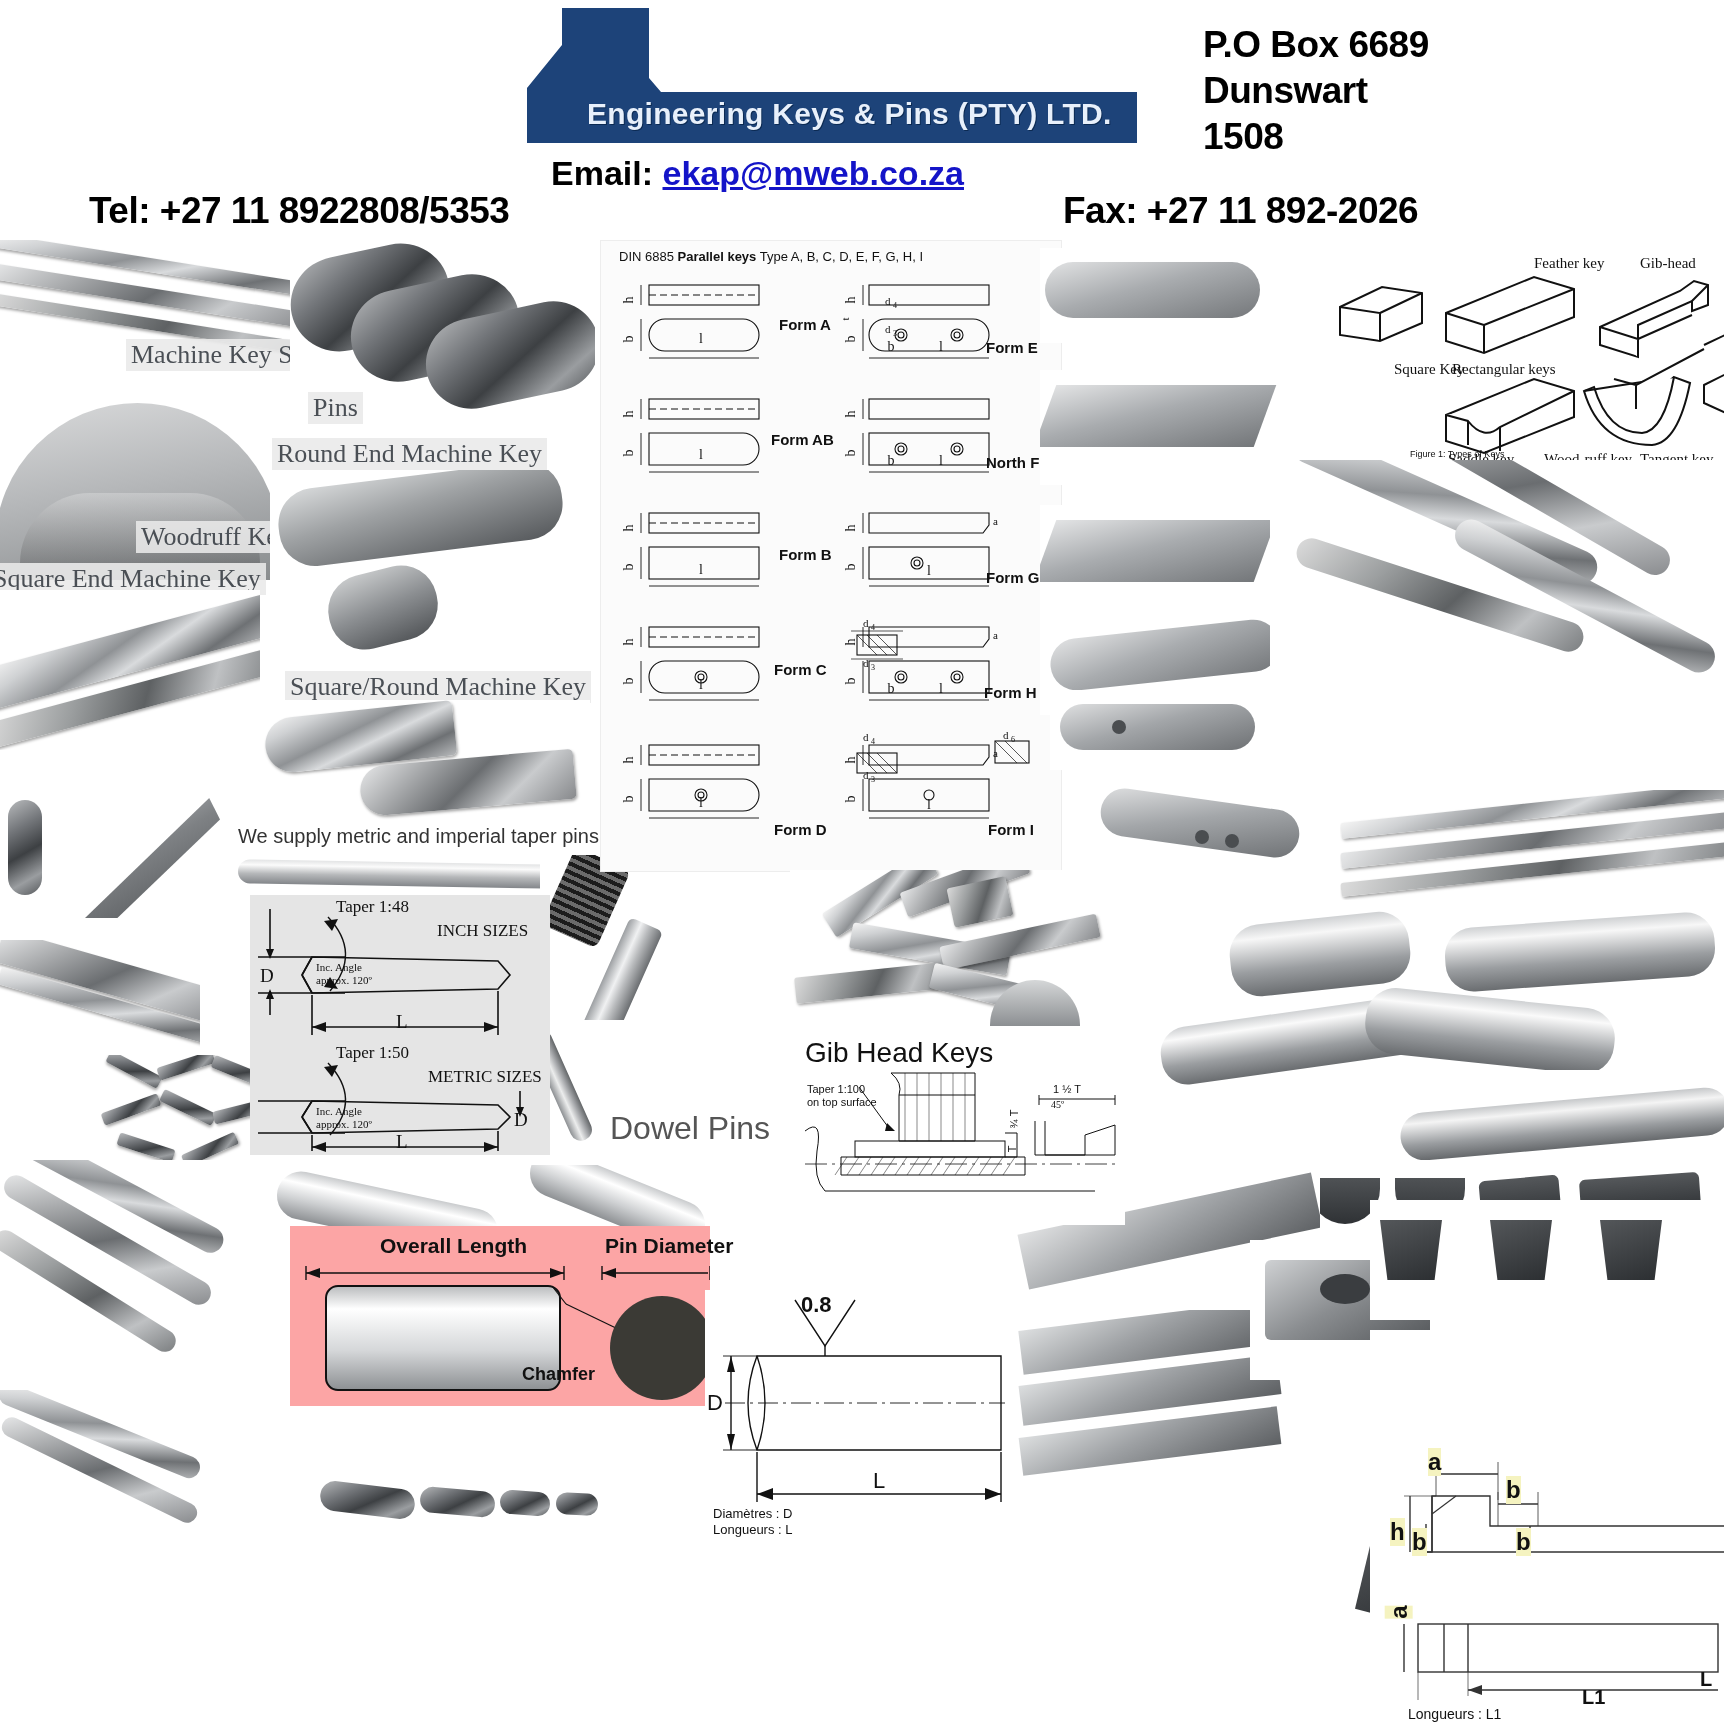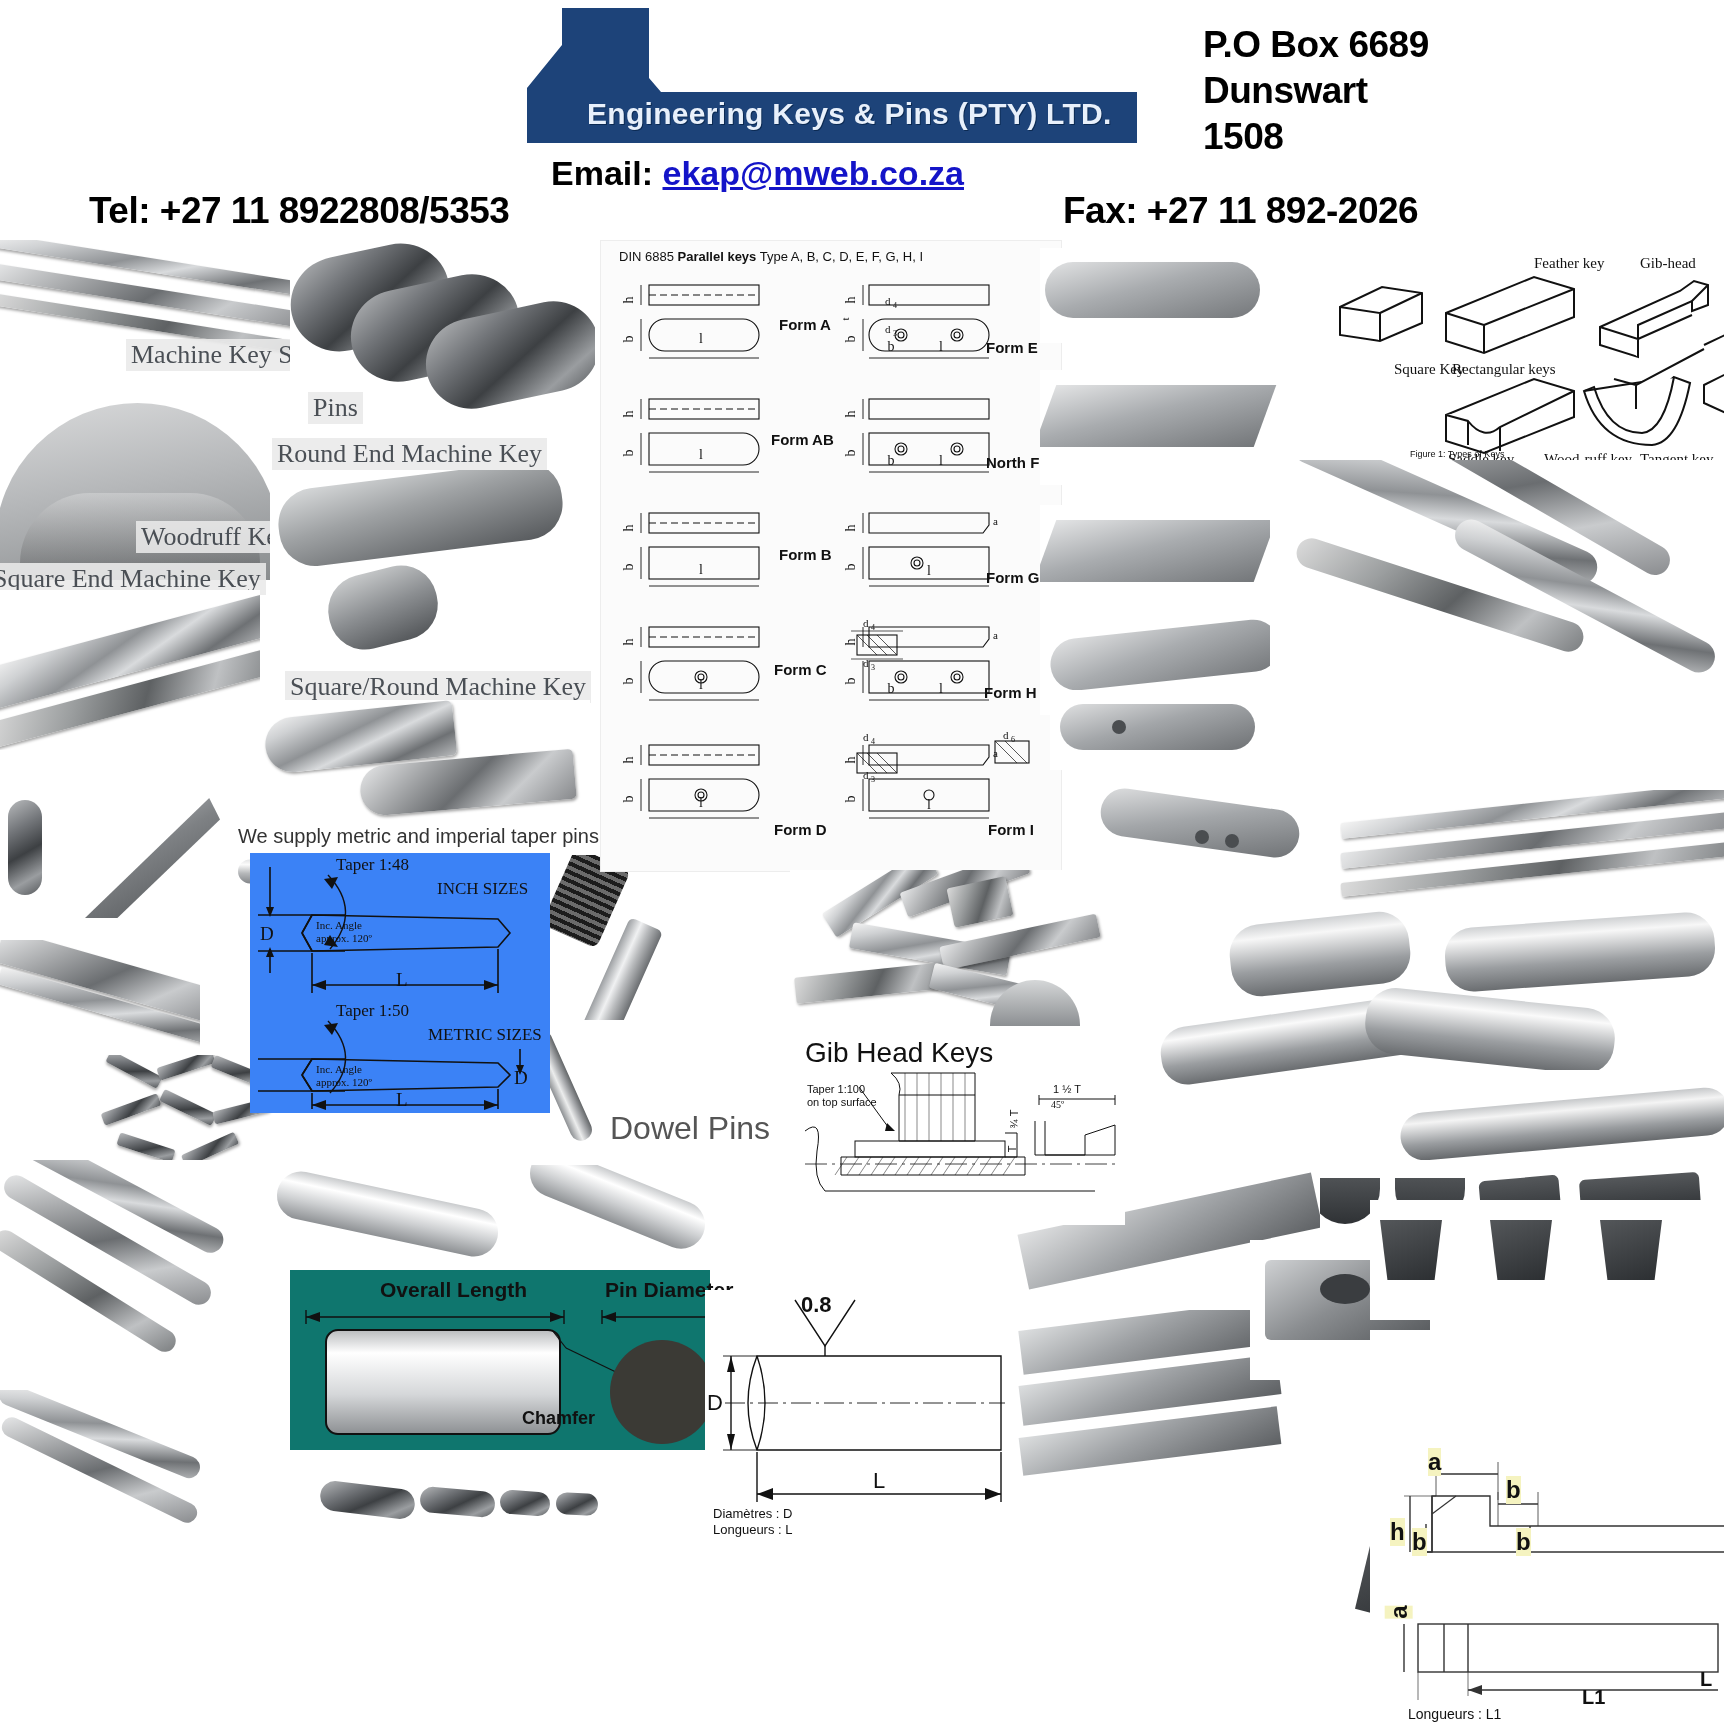--- a/index.html
+++ b/index.html
@@ -46,29 +46,29 @@
   #din-title b{font-weight:bold;}
   .formcell{position:absolute;font-size:15px;font-weight:bold;font-family:"Liberation Sans",sans-serif;color:#111;}
   svg{display:block;}
 
   
   #typefig{position:absolute;left:1322px;top:245px;width:402px;height:225px;background:#fff;}
   #typefig .tl{position:absolute;font-family:"Liberation Serif",serif;font-size:15px;color:#111;white-space:nowrap;}
   #figcap{position:absolute;left:1410px;top:449px;font-family:"Liberation Sans",sans-serif;font-size:9px;color:#111;}
 
   
-  #taperfig{position:absolute;left:250px;top:853px;width:300px;height:260px;background:#3b82f6;}
+  #taperfig{position:absolute;left:250px;top:895px;width:300px;height:260px;background:#e5e5e5;}
   .tptxt{position:absolute;font-family:"Liberation Serif",serif;color:#111;white-space:nowrap;}
 
   
   #gibfig{position:absolute;left:795px;top:1035px;width:330px;height:190px;background:#fff;}
   .gtxt{position:absolute;font-family:"Liberation Sans",sans-serif;color:#111;white-space:nowrap;}
 
   
-  #dowelfig{position:absolute;left:290px;top:1270px;width:420px;height:180px;background:#0f766e;}
+  #dowelfig{position:absolute;left:290px;top:1226px;width:420px;height:180px;background:#fca5a5;}
   .dtxt{position:absolute;font-family:"Liberation Sans",sans-serif;font-weight:bold;color:#111;white-space:nowrap;}
 
   
   #pinfig{position:absolute;left:705px;top:1290px;width:310px;height:250px;background:#fff;}
   .ptxt{position:absolute;font-family:"Liberation Sans",sans-serif;color:#111;white-space:nowrap;}
 
   
   #gibdim{position:absolute;left:1370px;top:1330px;width:354px;height:390px;background:#fff;}
   .gdtxt{position:absolute;font-family:"Liberation Sans",sans-serif;font-weight:bold;color:#111;white-space:nowrap;}
   .hl{background:#f5f3c0;}

